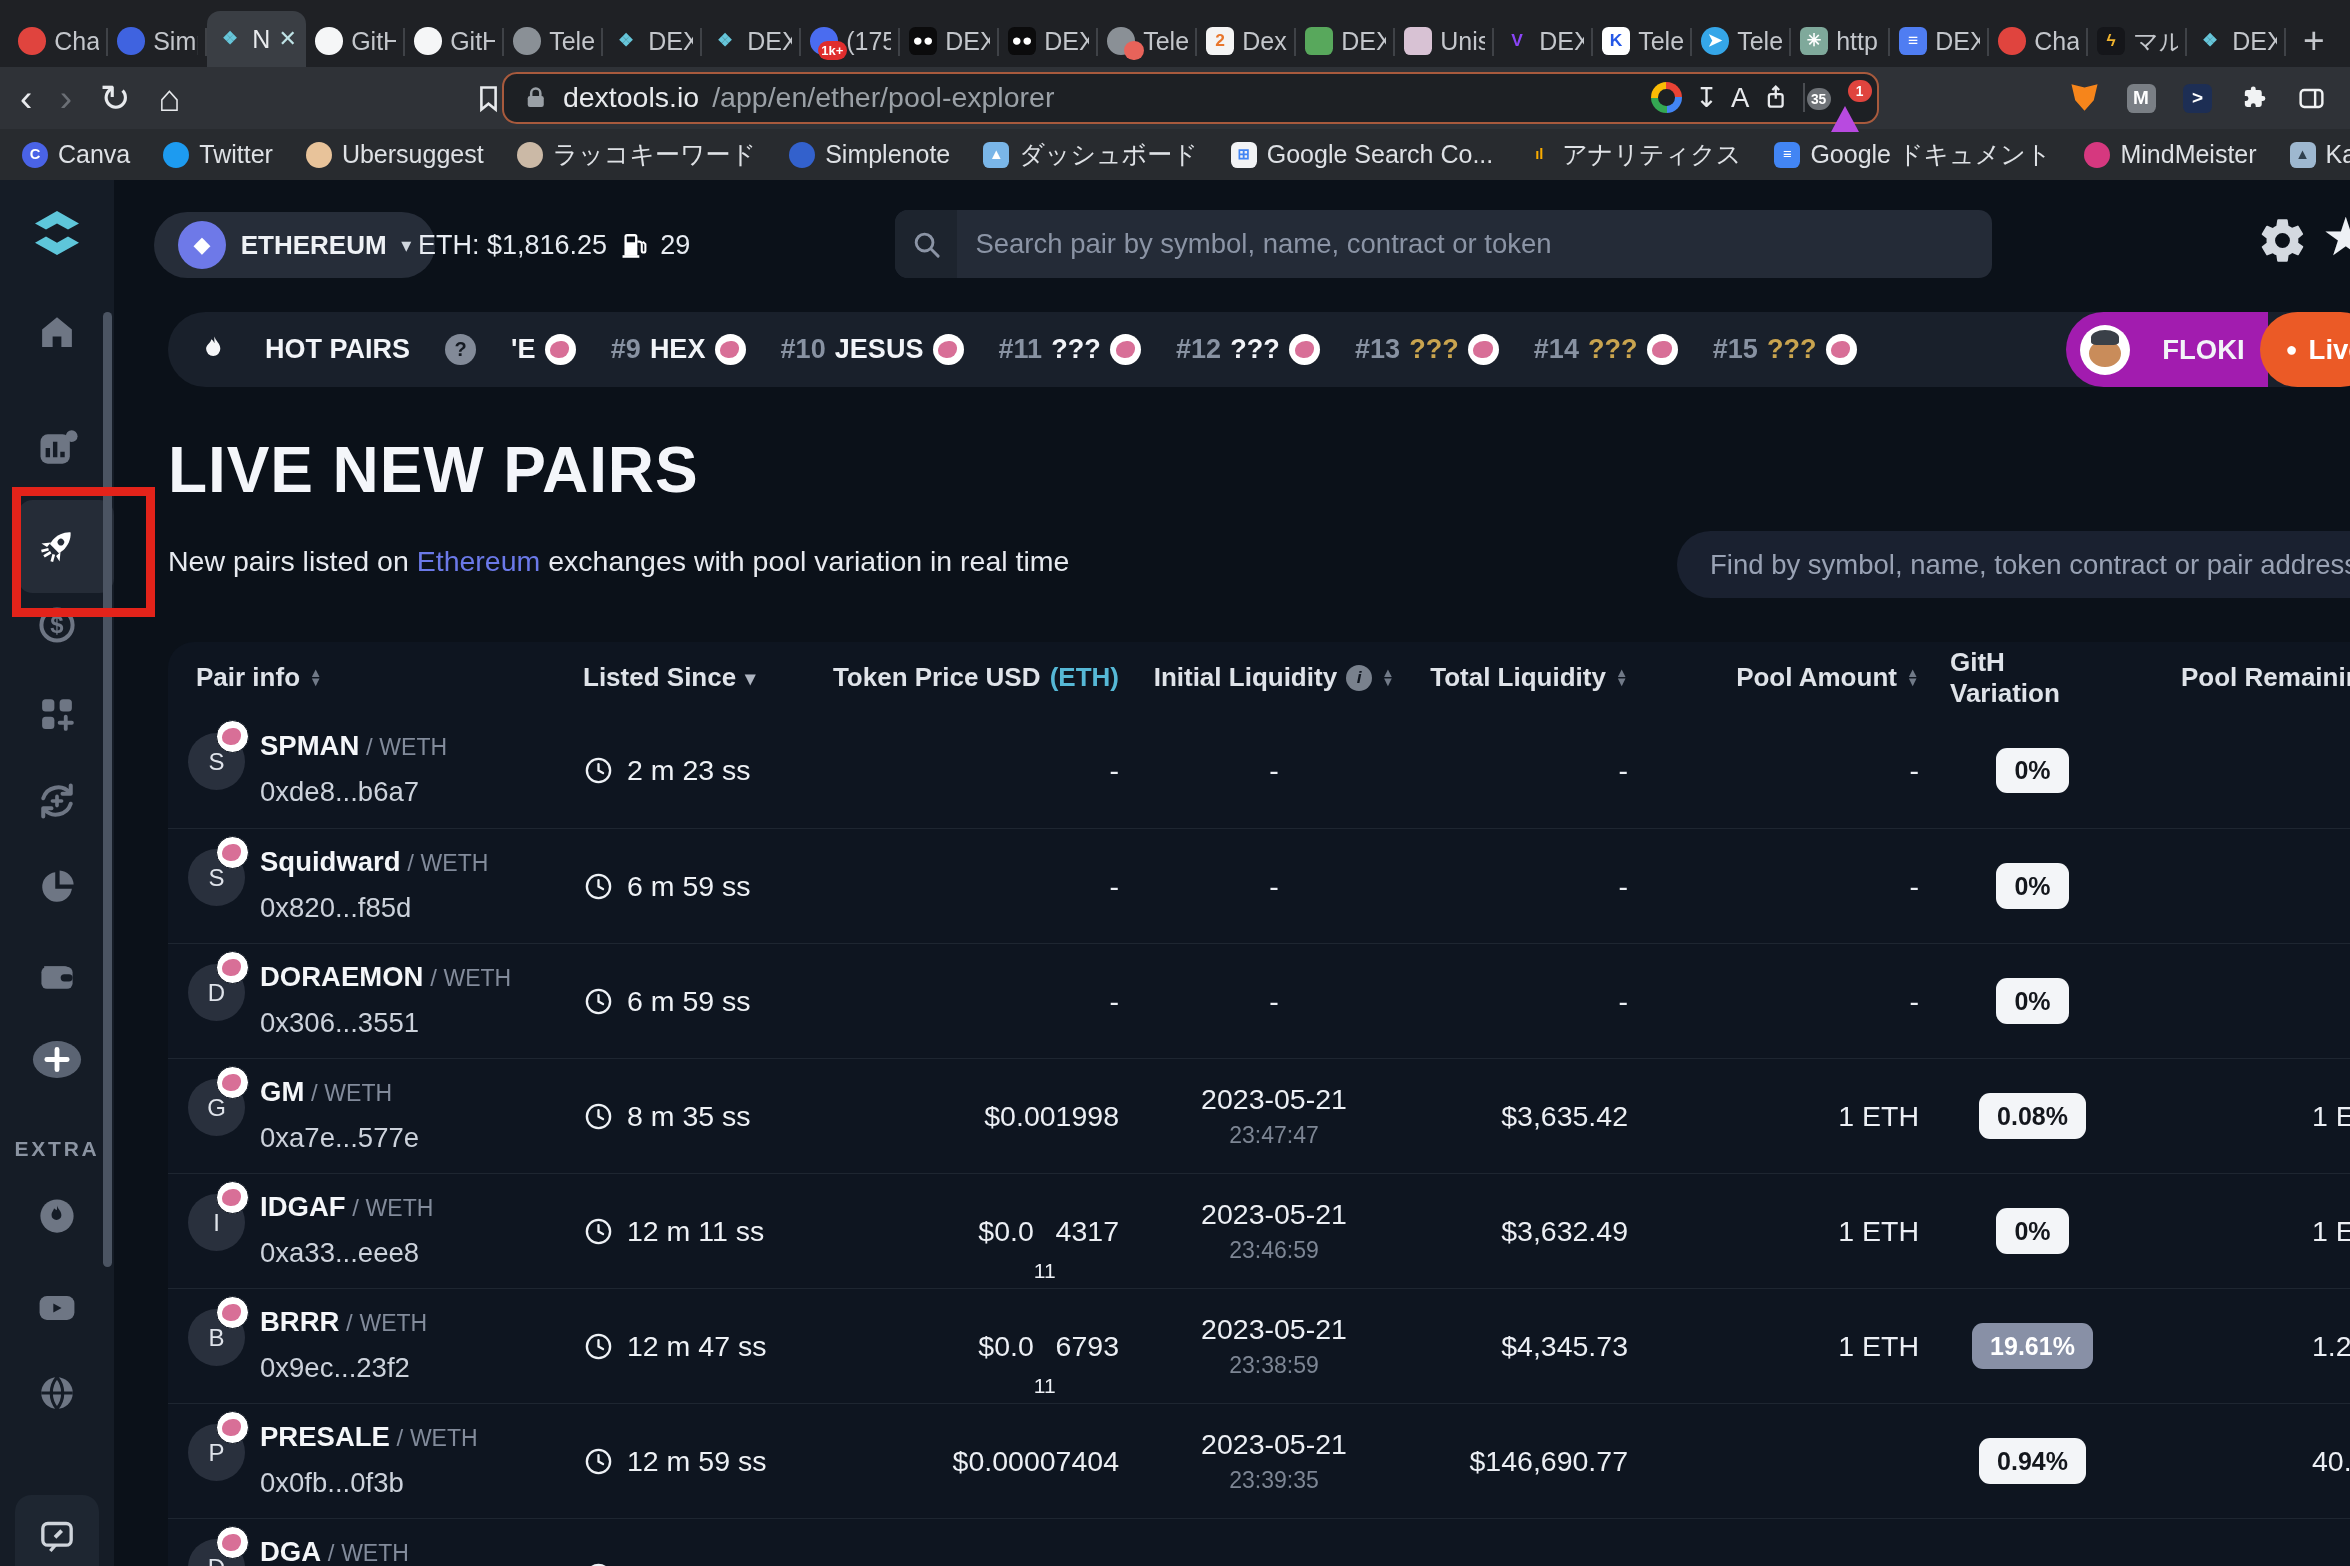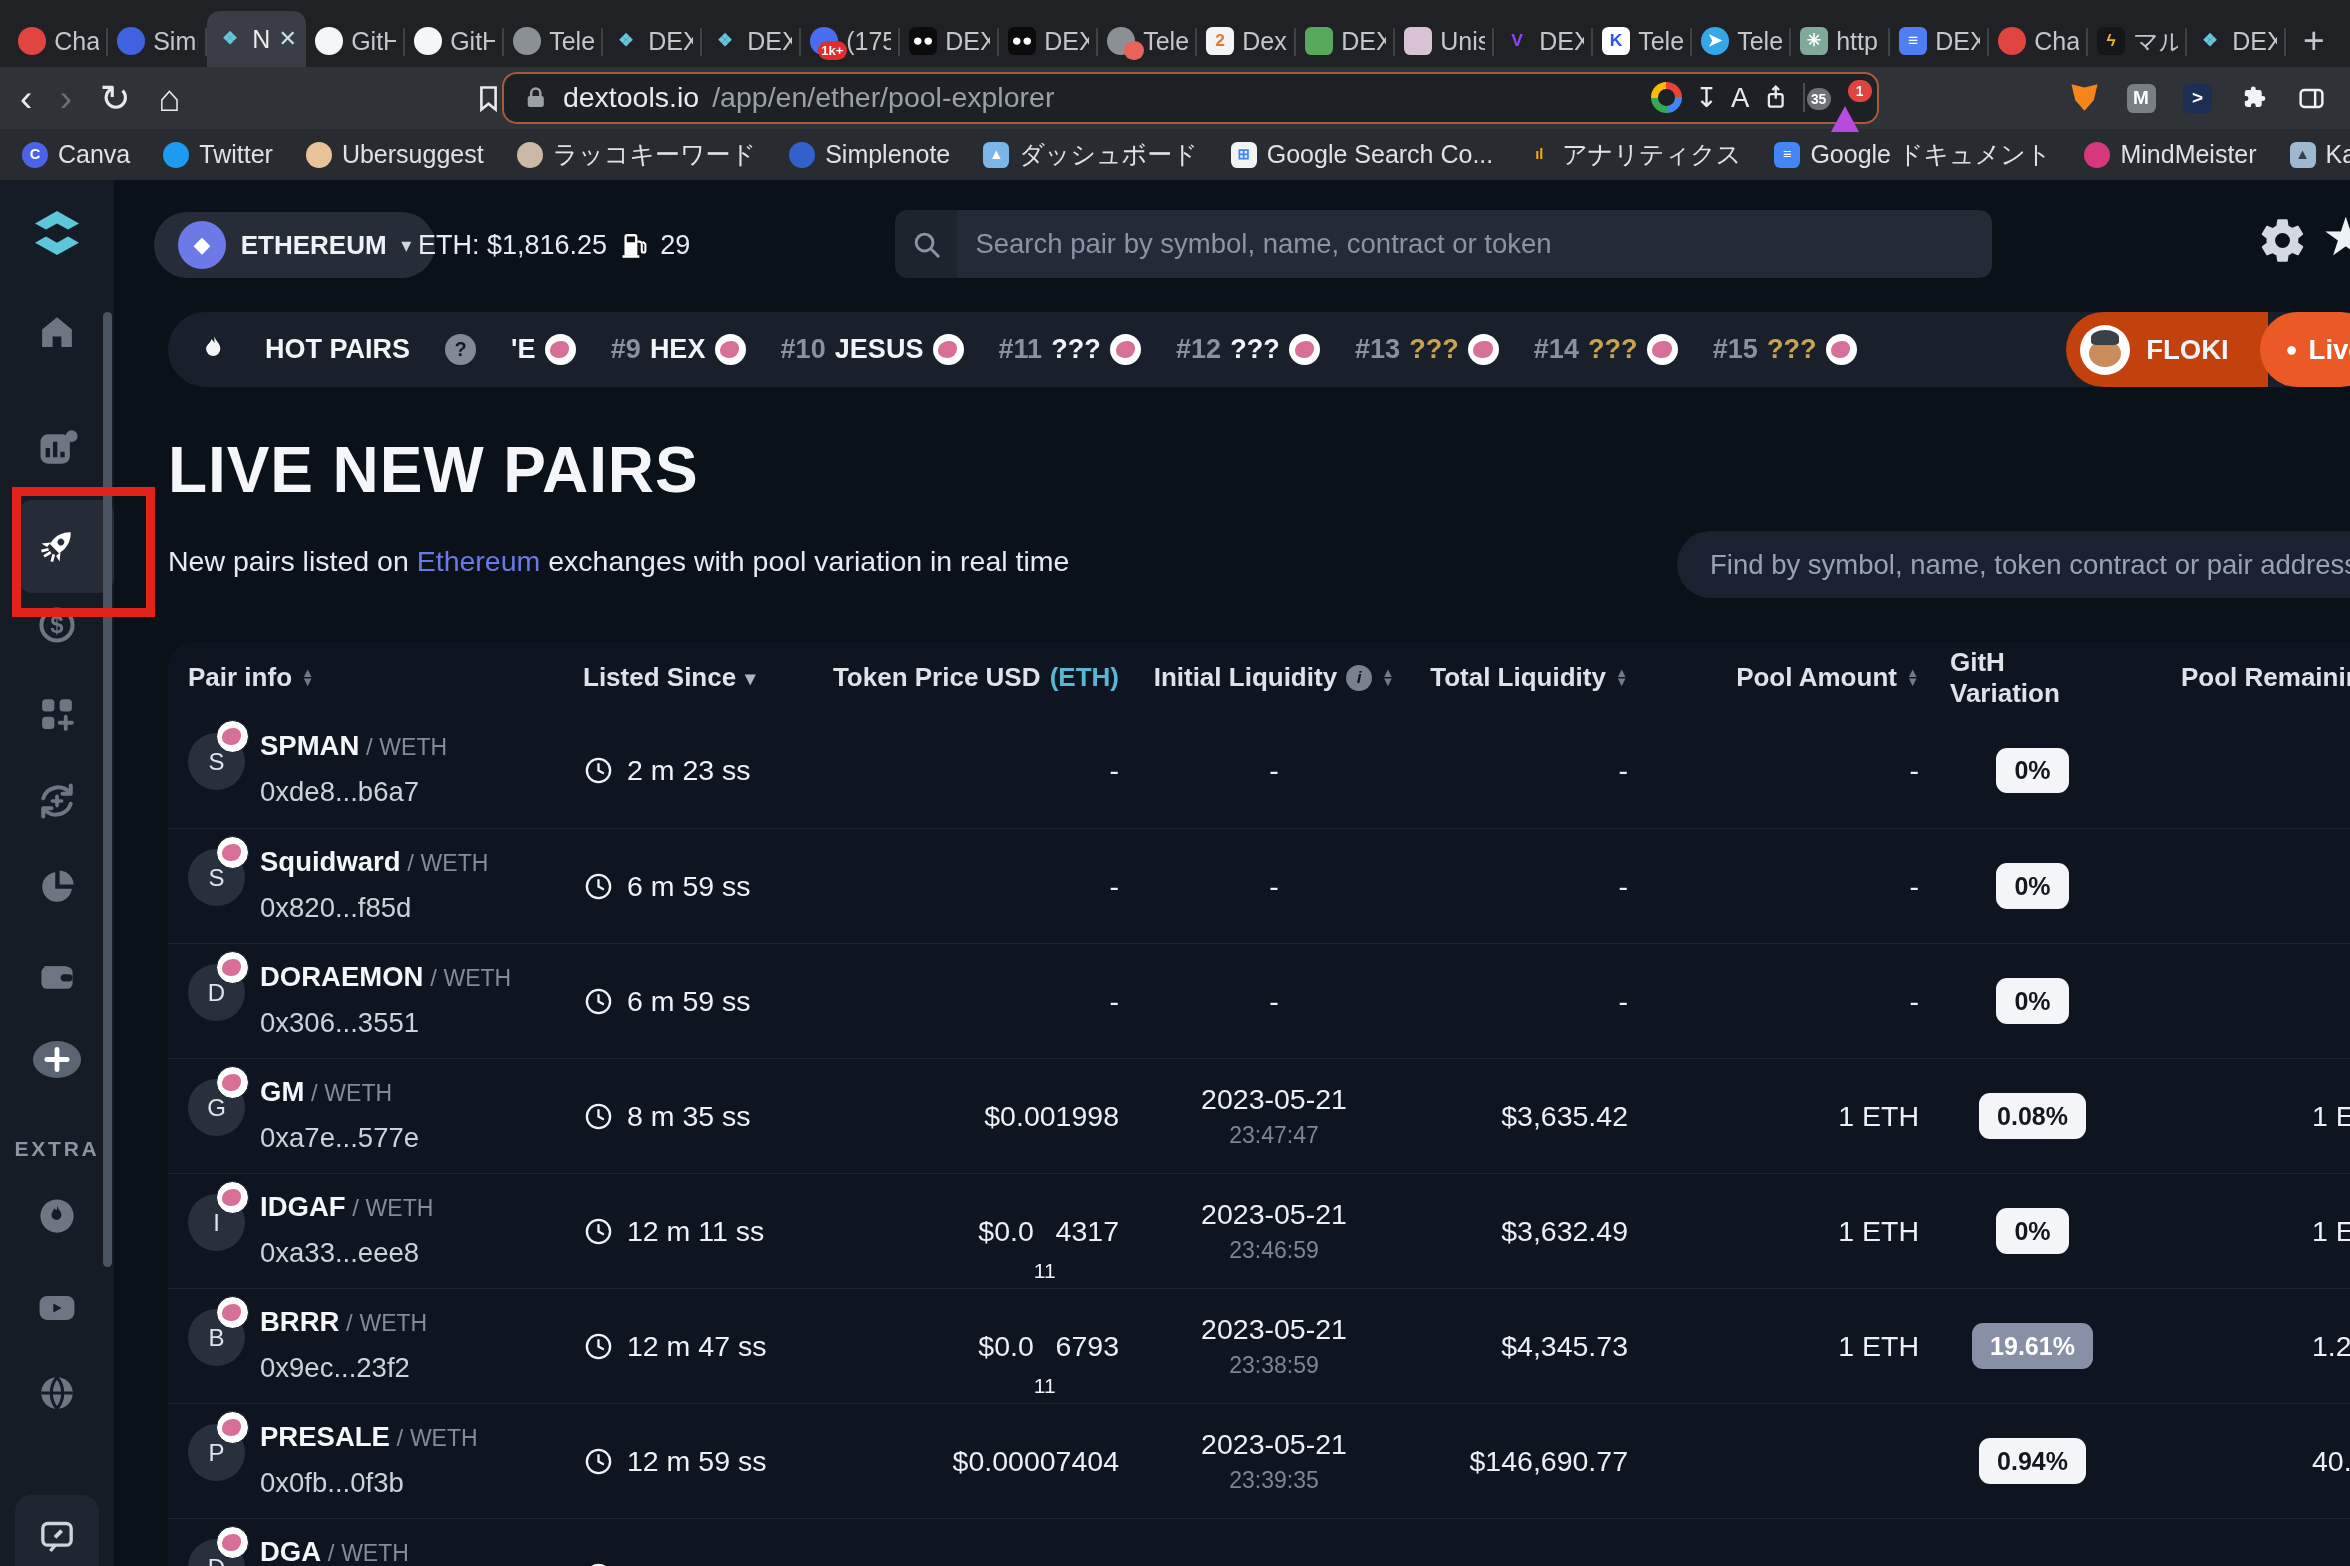--- a/index.html
+++ b/index.html
@@ -95,22 +95,22 @@
   .qmark { width:31px; height:31px; border-radius:50%; background:#828a98; color:#151a22; font-size:20px;
     font-weight:bold; display:flex; align-items:center; justify-content:center; flex:none; }
   .hot-item { display:flex; align-items:center; gap:9.2px; white-space:nowrap; }
   .hp-rank { color:#8892a2; font-size:27px; font-weight:bold; }
   .hp-rank:empty { display:none; }
   .hp-name { color:#f2f4f8; font-size:27px; font-weight:800; }
   .hp-name.gold { color:#c9a44f; }
   .coin { width:31px; height:31px; border-radius:50%; background:#fff; position:relative; flex:none; }
   .coin::after { content:""; position:absolute; left:18%; top:22%; width:62%; height:56%;
     background:#d86f97; border-radius:60% 40% 55% 45%; }
-  .flokiwrap { position:absolute; right:110px; top:0; height:100%; width:202px; background:#c2410c;
-    border-radius:917px 0 0 917px; display:flex; align-items:center; gap:16px; padding-left:14.7px; }
+  .flokiwrap { position:absolute; right:110px; top:0; height:100%; width:202px; background:#a21caf;
+    border-radius:917px 0 0 917px; display:flex; align-items:center; gap:32px; padding-left:14.7px; }
   .floki-ic { width:50px; height:50px; border-radius:50%; background:#fff; position:relative; flex:none; }
   .floki-ic::before { content:""; position:absolute; left:18%; top:30%; width:64%; height:55%;
     background:#c98c5a; border-radius:50%; }
   .floki-ic::after { content:""; position:absolute; left:22%; top:10%; width:56%; height:30%;
     background:#3a4048; border-radius:50% 50% 20% 20%; }
   .floki-name { color:#f2f4f8; font-size:27.5px; font-weight:800; }
   .livewrap { position:absolute; right:0; top:0; height:100%; width:118px; background:#eb5a26;
     border-radius:40px 0 0 40px; display:flex; align-items:center; gap:11px; padding-left:26px; }
   .live-dot { color:#fff; font-size:20px; }
   .live-label { color:#fff; font-size:27.5px; font-weight:bold; }
@@ -125,21 +125,21 @@
   .findwrap input::placeholder { color:#99a2b4; }
   
   .table { position:absolute; left:168px; top:462px; right:-37px; bottom:0; background:#0e1520;
     border-radius:26px 0 0 0; overflow:hidden; }
   .thead { position:relative; height:71px; color:#dfe3e9; font-size:26px; font-weight:bold; }
   .hcell { position:absolute; top:0; height:71px; display:flex; align-items:center; gap:9.2px; }
   .sortgrp { display:flex; flex-direction:column; line-height:0.62; font-size:13px; color:#717a88; }
   .chev-dn { color:#aeb5c1; font-size:20px; }
   .info-ic { width:26px; height:26px; border-radius:50%; background:#79818d; color:#10161f; font-size:17.4px;
     font-weight:bold; display:flex; align-items:center; justify-content:center; font-style:italic; }
-  .h-pair { left:20px; }
+  .h-pair { left:28px; }
   .h-listed { left:415px; }
   .h-price { left:588px; width:363px; justify-content:flex-end; }
   .h-price .unit { color:#56b8d6; }
   .h-init { left:973px; width:266px; justify-content:center; }
   .h-total { left:1212px; width:248px; justify-content:flex-end; }
   .h-amount { left:1552px; width:199px; justify-content:flex-end; }
   .h-var { left:1782px; width:165px; justify-content:center; }
   .h-remain { left:2013px; width:367px; }
   .row { position:relative; height:115px; }
   .row + .row { border-top:0.9px solid #1e2631; }

